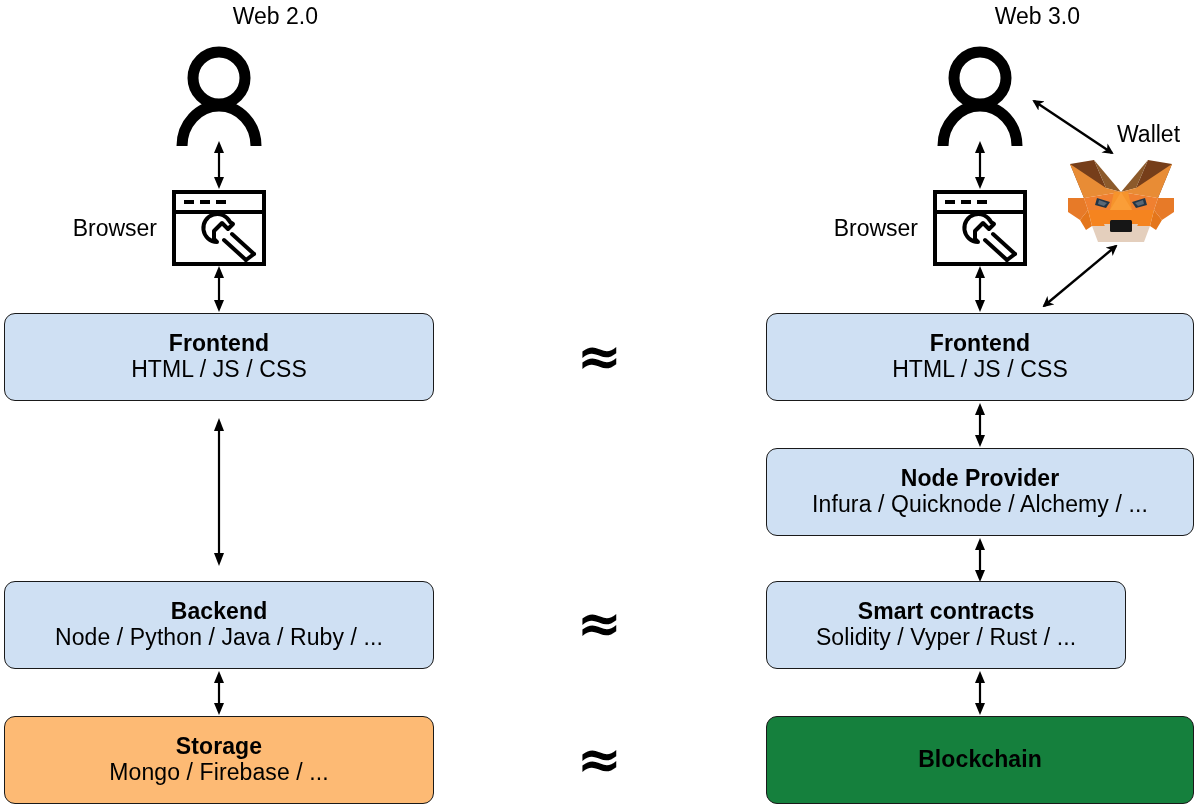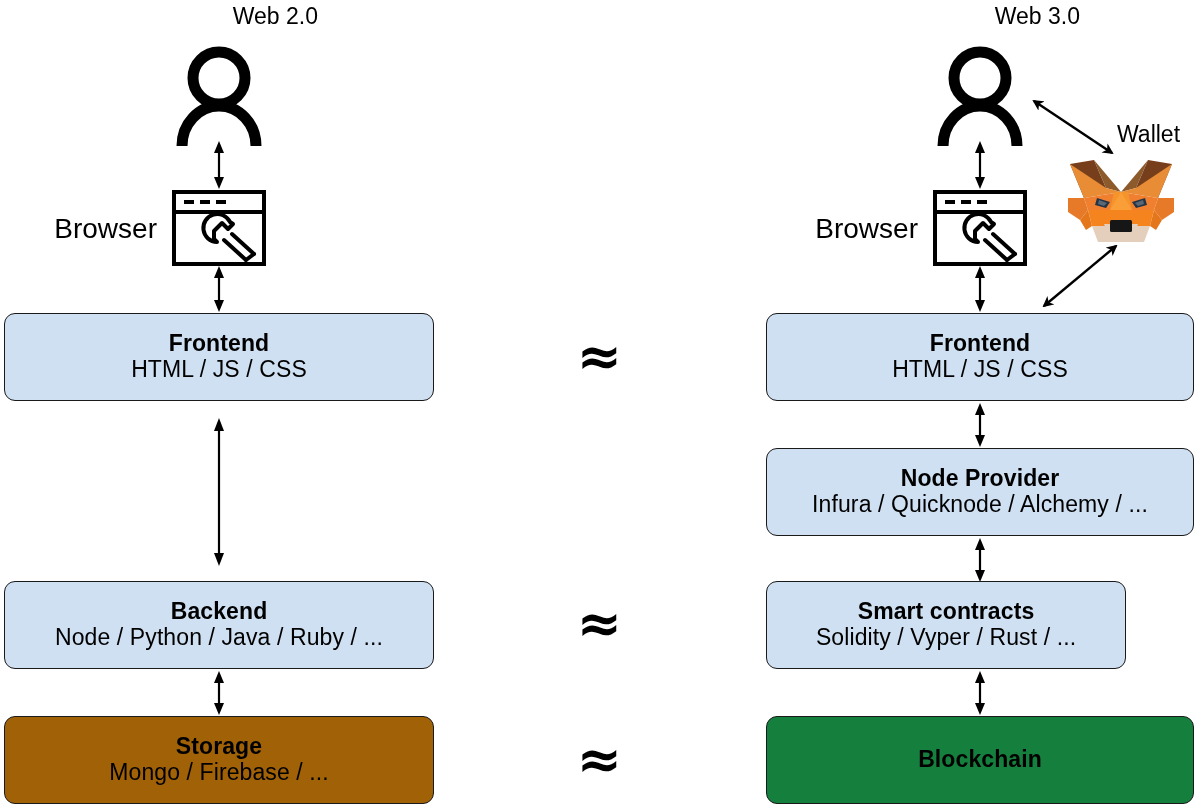--- a/index.html
+++ b/index.html
@@ -50,21 +50,21 @@
   }
   .node-sub {
     font-size: 23px;
     letter-spacing: 0.1px;
     white-space: nowrap;
     text-align: right;
   }
 
   
   .side-label {
-    font-size: 28px;
+    font-size: 23px;
     line-height: 23px;
     white-space: nowrap;
     text-align: right;
   }
   .wallet-label {
     font-size: 23px;
     line-height: 23px;
     white-space: nowrap;
     text-align: left;
   }
@@ -148,21 +148,21 @@
   </div>
 
   <div class="abs" style="left:208px; top:671px; width:22px; height:44px;">
     <svg width="22" height="44" viewBox="0 0 22 44">
       <line x1="11" y1="8" x2="11" y2="36" stroke="#000" stroke-width="2.2"></line>
       <polygon points="11,0 6,12 16,12" fill="#000"></polygon>
       <polygon points="11,44 6,32 16,32" fill="#000"></polygon>
     </svg>
   </div>
 
-  <div class="abs node-box" style="left:4px; top:716px; width:430px; height:88px; background:#a16207;">
+  <div class="abs node-box" style="left:4px; top:716px; width:430px; height:88px; background:#fdba74;">
     <div class="node-title">Storage</div>
     <div class="node-sub">Mongo / Firebase / ...</div>
   </div>
 
   <div class="abs approx" style="left:557px; top:330px; width:84px;">≈</div>
 
   <div class="abs approx" style="left:557px; top:597px; width:84px;">≈</div>
 
   <div class="abs approx" style="left:557px; top:733px; width:84px;">≈</div>
 

